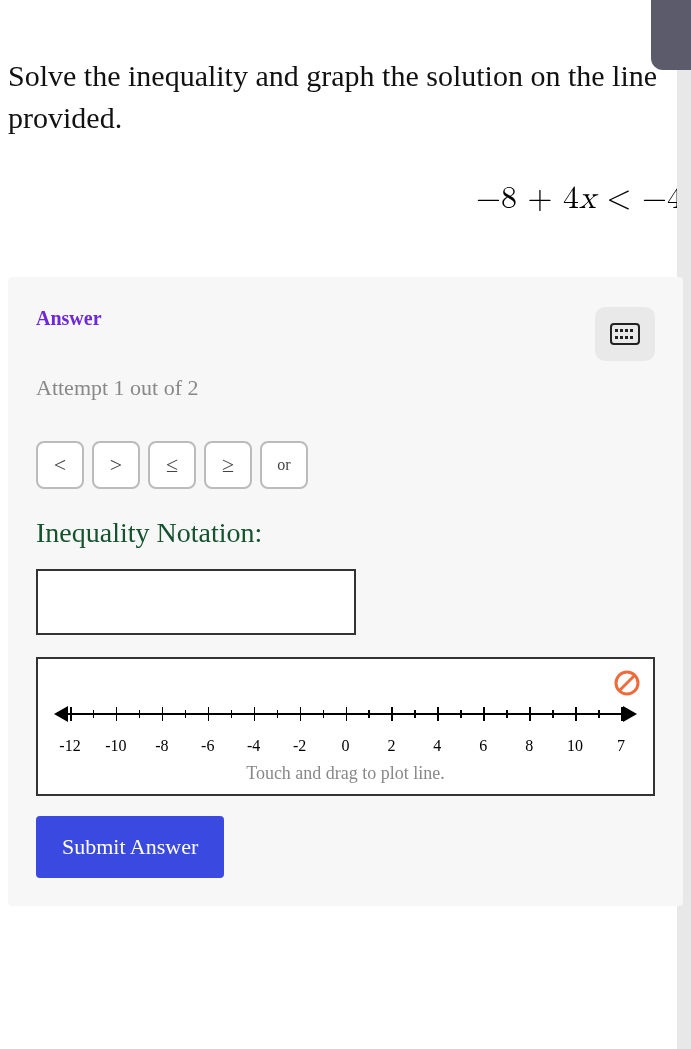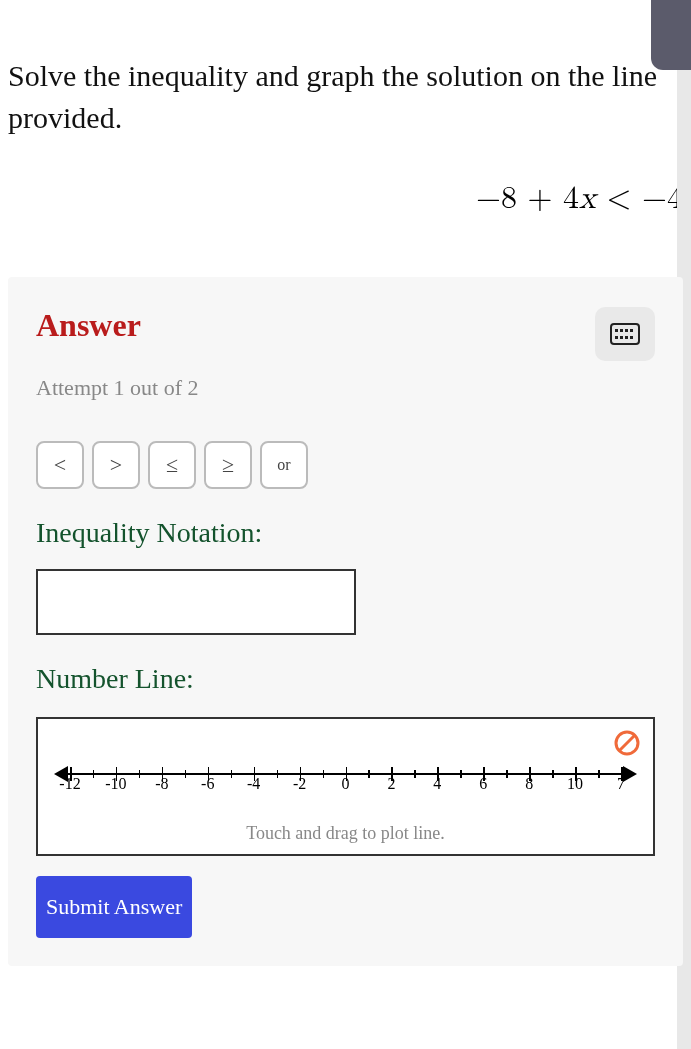--- a/index.html
+++ b/index.html
@@ -50,23 +50,23 @@
     padding: 30px 28px 28px 28px;
     margin-top: 20px;
     position: relative;
   }
   .answer-header {
     display: flex;
     justify-content: space-between;
     align-items: flex-start;
   }
   .answer-title {
-    font-size: 32px;
+    font-size: 20px;
     font-weight: bold;
-    color: #b91c1c;
+    color: #6d28d9;
   }
   .keypad-btn {
     width: 60px;
     height: 54px;
     background: #e9e9e9;
     border-radius: 10px;
     display: flex;
     align-items: center;
     justify-content: center;
     cursor: pointer;
@@ -177,38 +177,38 @@
   .tick {
     position: absolute;
     top: 10px;
     width: 1.5px;
     background: #000;
   }
   .tick.major { height: 14px; }
   .tick.minor { height: 8px; top: 13px; }
   .tick-label {
     position: absolute;
-    top: 18px;
+    top: 40px;
     font-size: 16px;
     font-family: Georgia, serif;
     transform: translateX(-50%);
     white-space: nowrap;
   }
   .hint {
     text-align: center;
     color: #888;
     font-size: 18px;
     margin-top: 6px;
   }
   .submit-btn {
     margin-top: 20px;
     background: #3a49e0;
     color: #fff;
     font-size: 22px;
-    padding: 18px 10px;
+    padding: 18px 26px;
     border: none;
     border-radius: 4px;
     cursor: pointer;
     font-family: Georgia, serif;
   }
 </style>
 </head>
 <body>
 
 <div class="right-edge"></div>
@@ -235,21 +235,20 @@
       <div class="op-btn">&lt;</div>
       <div class="op-btn">&gt;</div>
       <div class="op-btn">≤</div>
       <div class="op-btn">≥</div>
       <div class="op-btn or">or</div>
     </div>
 
     <div class="section-label">Inequality Notation:</div>
     <input class="notation-input" type="text" value="" style="">
 
-    <div class="section-label">Number Line:</div>
 
     <div class="numline-box">
       <div class="clear-icon">
         <svg viewBox="0 0 28 28">
           <circle cx="14" cy="14" r="11" fill="none" stroke="#f06a3a" stroke-width="3"></circle>
           <line x1="6" y1="22" x2="22" y2="6" stroke="#f06a3a" stroke-width="3"></line>
         </svg>
       </div>
       <div class="numline">
         <div class="axis"></div>

